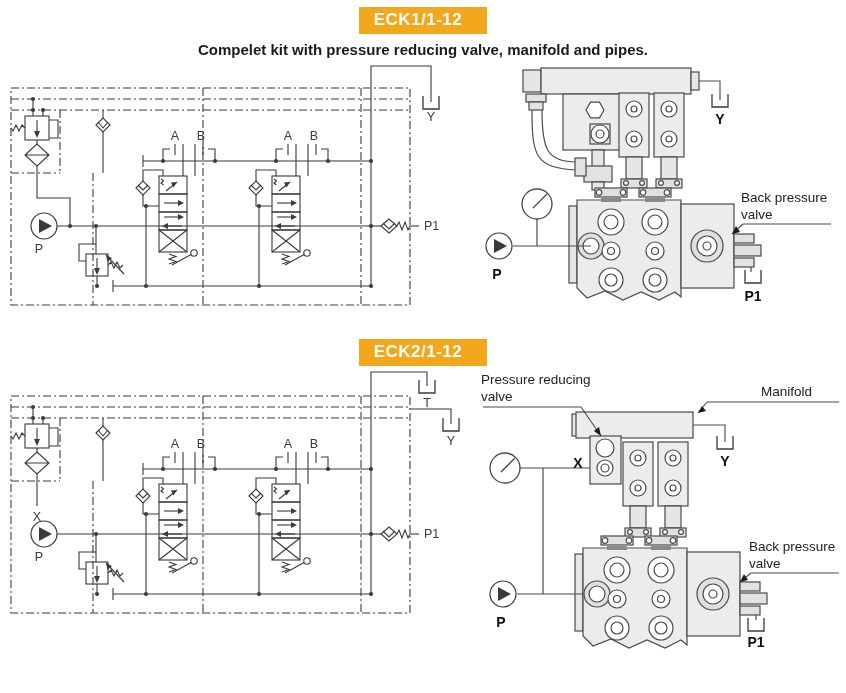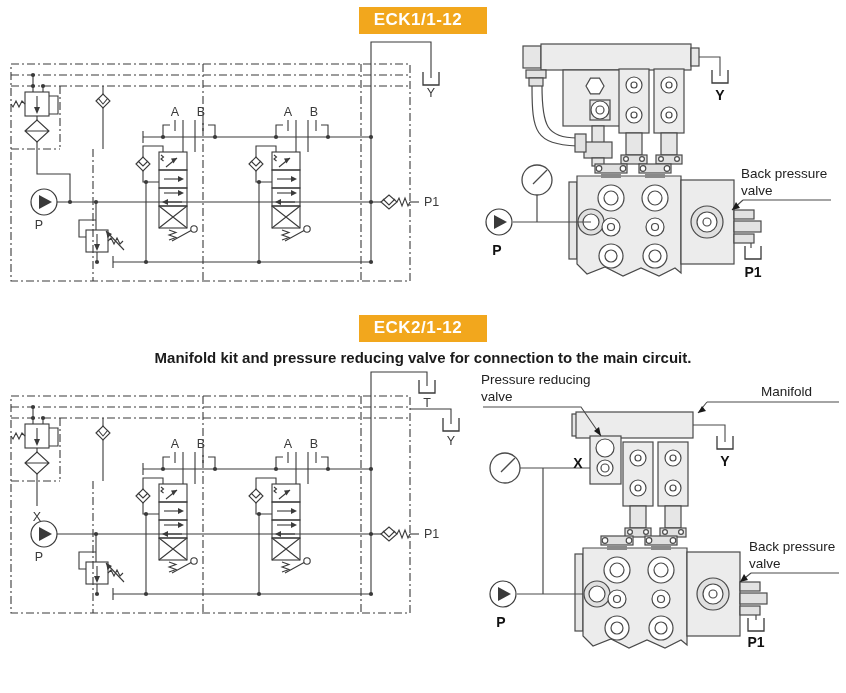--- a/index.html
+++ b/index.html
@@ -193,20 +193,21 @@
   </g>
 </defs>
 </svg>
 
 <div class="page">
 
   <div class="section">
     <div class="badge-row">
       <span class="kit-badge">ECK1/1-12</span>
     </div>
+    <div class="caption">Compelet kit with pressure reducing valve, manifold and pipes.</div>
 
     <div class="row">
 
       <svg width="470" height="260" viewBox="0 0 470 260">
         <use href="#sym-circuit-core"></use>
         <g fill="none" stroke="#3a3a3a" stroke-width="1.1">
           <path d="M368,30 V8 H428 V44"></path>
           <use href="#sym-cup" transform="translate(420,38)"></use>
           <path d="M34,115 V140 H67 V168"></path>
           <circle cx="67" cy="168" r="2.1" fill="#3a3a3a" stroke="none"></circle>
@@ -256,21 +257,20 @@
         <text class="ill-note" x="268" y="144">Back pressure</text>
         <text class="ill-note" x="268" y="161">valve</text>
       </svg>
     </div>
   </div>
 
   <div class="section s2">
     <div class="badge-row">
       <span class="kit-badge">ECK2/1-12</span>
     </div>
-    <div class="caption">Manifold kit and pressure reducing valve for connection to the main circuit.</div>
 
     <div class="row">
 
       <svg width="470" height="262" viewBox="0 0 470 262">
         <use href="#sym-circuit-core"></use>
         <g fill="none" stroke="#3a3a3a" stroke-width="1.1">
           <path d="M368,30 V6 H424 V20"></path>
           <use href="#sym-cup" transform="translate(416,14)"></use>
           <path d="M407,43 H448 V58"></path>
           <use href="#sym-cup" transform="translate(440,52)"></use>

